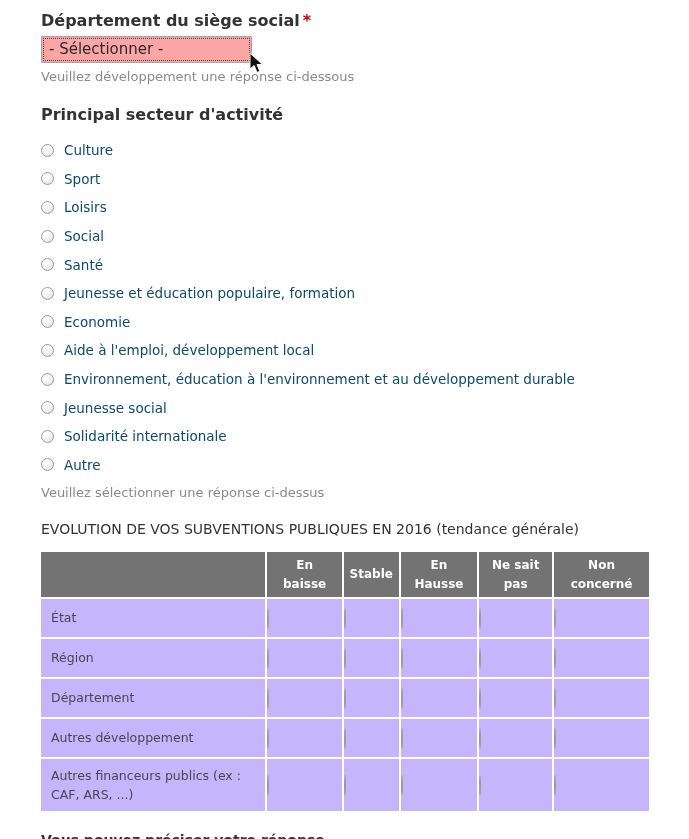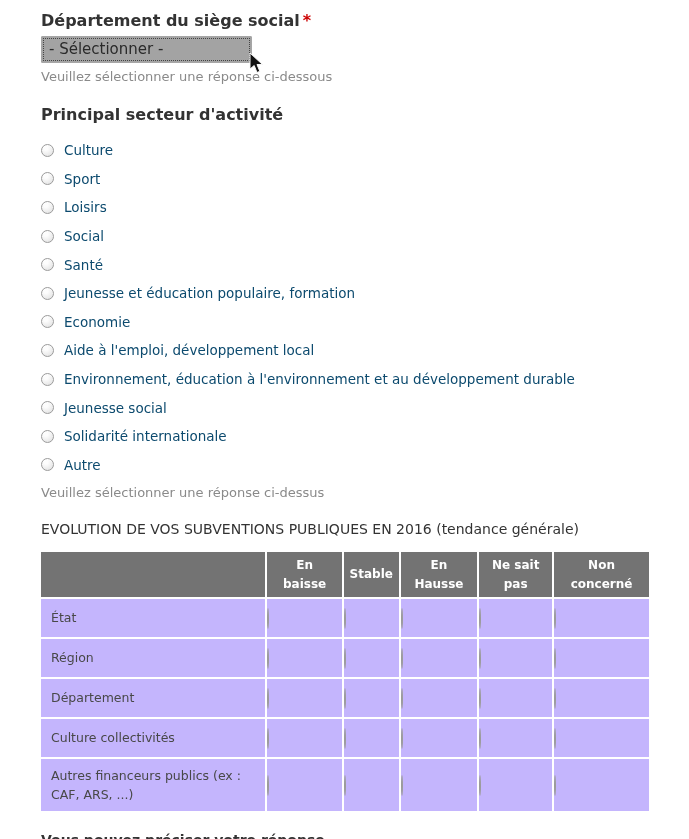--- a/index.html
+++ b/index.html
@@ -15,21 +15,21 @@
 
   .field-label {
     font-size: 16px; font-weight: bold; color: #333;
     line-height: 17px;
   }
   .required { color: #cc0000; font-weight: bold; margin-left: 3px; }
 
   .select-box {
     margin-top: 7px;
     width: 211px; height: 27px; box-sizing: border-box;
-    background: #a3a3a3;
+    background: #fca5a5;
     border: 1px solid #a6a6a6;
     outline: 1px dotted #444;
     outline-offset: -3px;
     font-size: 15px; color: #2a2a2a;
     line-height: 25px; padding-left: 7px;
     border-radius: 1px;
     cursor: default;
   }
 
   .helper {
@@ -96,21 +96,21 @@
   }
 </style>
 </head>
 <body>
 
 <div class="content">
 
   <div>
     <div class="field-label"><span>Département du siège social</span><span class="required">*</span></div>
     <div class="select-box">- Sélectionner -</div>
-    <div class="helper">Veuillez sélectionner une réponse ci-dessous</div>
+    <div class="helper">Veuillez développement une réponse ci-dessous</div>
   </div>
 
   <div class="section">
     <div class="field-label">Principal secteur d'activité</div>
     <div class="radio-list">
       <div class="radio-item">
           <span class="radio-circle"></span>
           <span class="opt-label">Culture</span>
         </div>
       <div class="radio-item">
@@ -202,21 +202,21 @@
     </tr>
     <tr>
       <td class="row-label">Département</td>
       <td><span class="cell-radio"></span></td>
       <td><span class="cell-radio"></span></td>
       <td><span class="cell-radio"></span></td>
       <td><span class="cell-radio"></span></td>
       <td><span class="cell-radio"></span></td>
     </tr>
     <tr>
-      <td class="row-label">Culture collectivités</td>
+      <td class="row-label">Autres développement</td>
       <td><span class="cell-radio"></span></td>
       <td><span class="cell-radio"></span></td>
       <td><span class="cell-radio"></span></td>
       <td><span class="cell-radio"></span></td>
       <td><span class="cell-radio"></span></td>
     </tr>
     <tr class="tall">
       <td class="row-label">Autres financeurs publics (ex : CAF, ARS, ...)</td>
       <td><span class="cell-radio"></span></td>
       <td><span class="cell-radio"></span></td>

